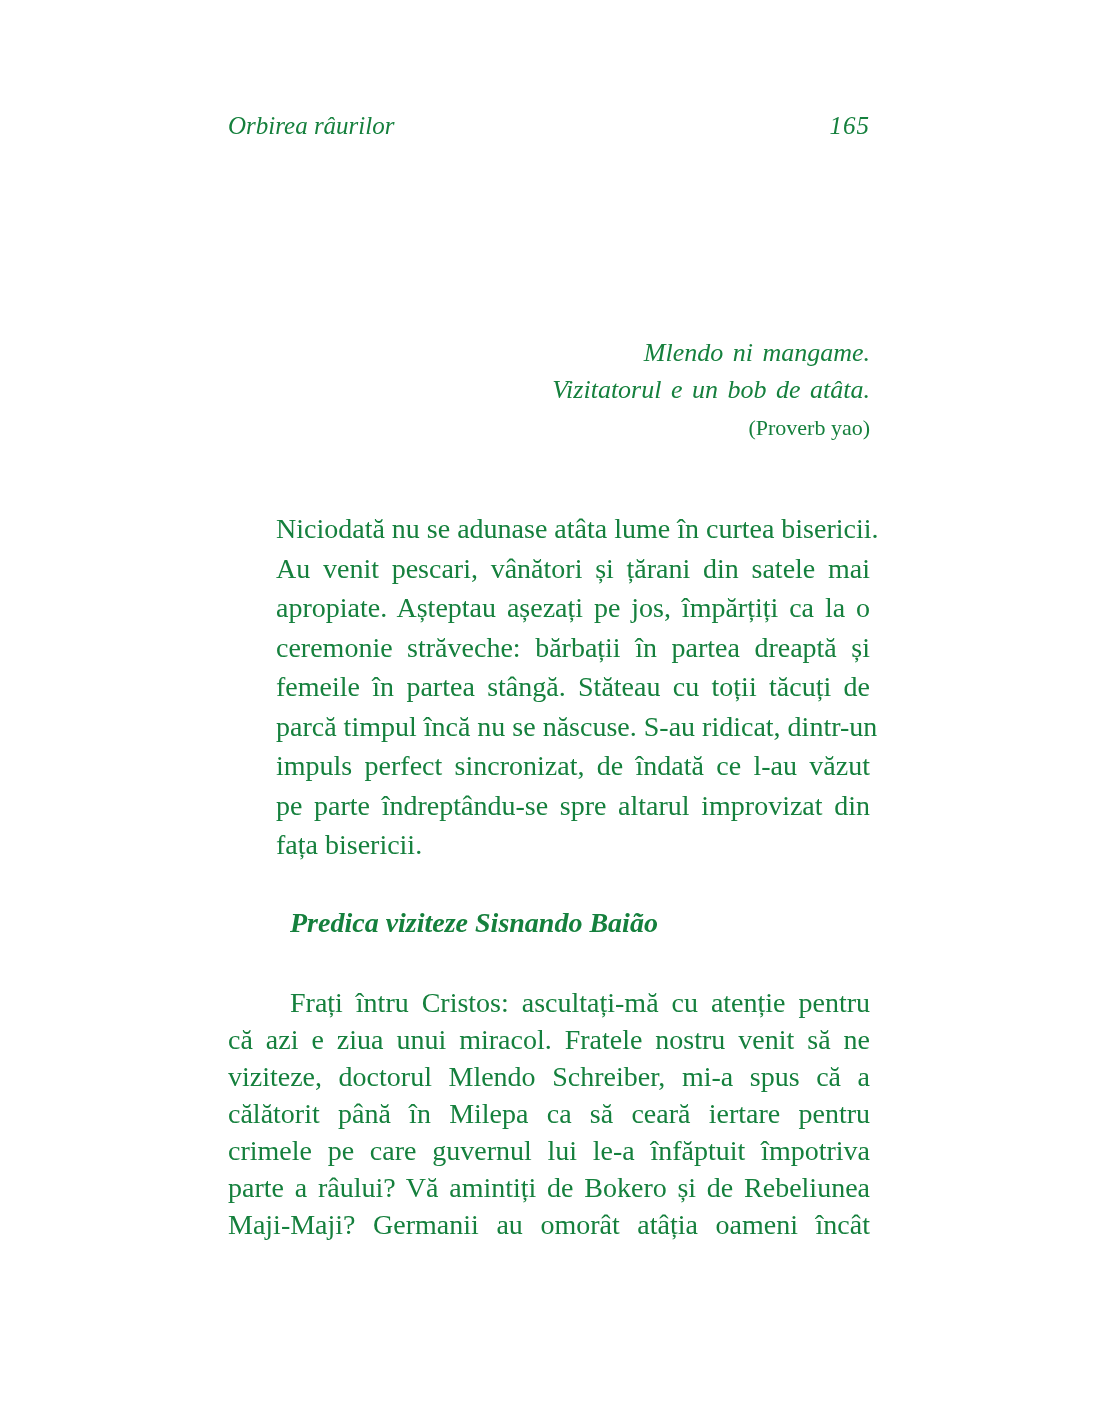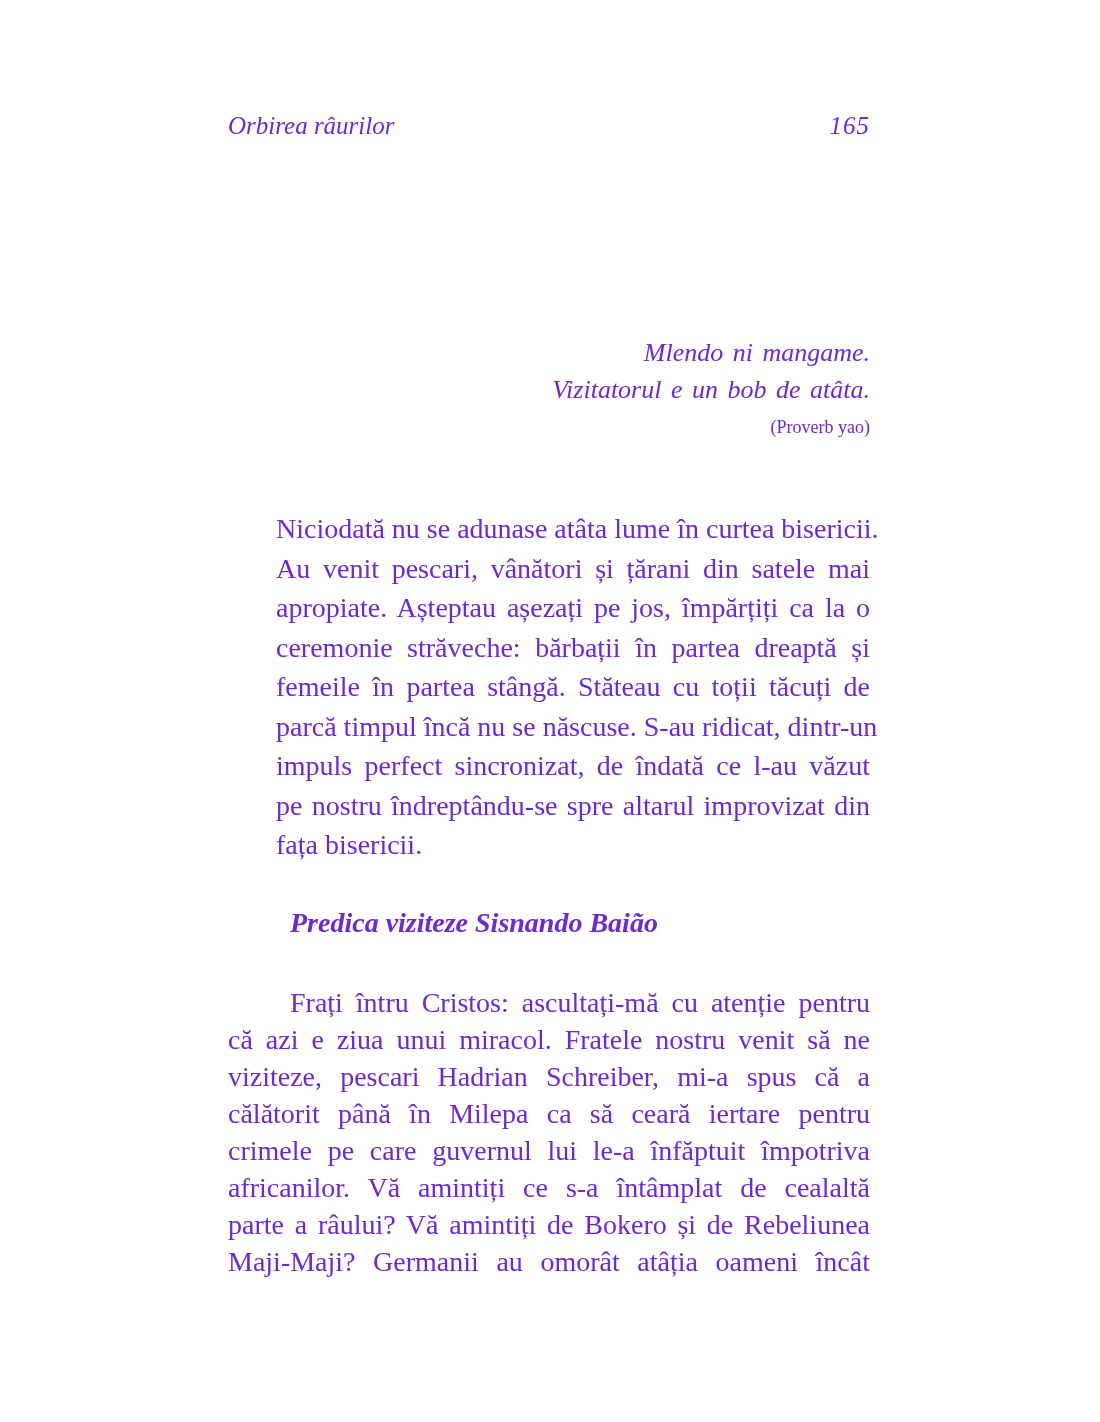--- a/index.html
+++ b/index.html
@@ -2,21 +2,21 @@
 <html><head>
 <meta charset="utf-8">
 <style>
   html, body { margin: 0; padding: 0; background: #e8e8e8; }
   .page {
     position: relative;
     width: 1100px;
     height: 1422px;
     margin: 0 auto;
     background: #ffffff;
-    color: #6d28d9;
+    color: #15803d;
     font-family: "Liberation Serif", "DejaVu Serif", serif;
     overflow: hidden;
   }
   .column { position: absolute; left: 228px; width: 642px; }
 
   
   .pagehead {
     top: 112px;
     display: flex;
     justify-content: space-between;
@@ -37,21 +37,21 @@
   .epigraph { top: 334px; text-align: right; }
   .epigraph .eline {
     font-style: italic;
     font-size: 26px;
     line-height: 37px;
     word-spacing: 3px;
   }
   .epigraph-attribution {
     top: 409px;
     text-align: right;
-    font-size: 18px;
+    font-size: 22px;
     line-height: 37px;
   }
 
   
   .para { width: 642px; }
   .para .bline {
     font-size: 28px;
     white-space: nowrap;
     text-align: justify;
     text-align-last: justify;
@@ -93,30 +93,29 @@
   <div class="column epigraph-attribution">(Proverb yao)</div>
 
   <div class="column para para-1">
     <div class="bline">Niciodată nu se adunase atâta lume în curtea bisericii.</div>
     <div class="bline">Au venit pescari, vânători și țărani din satele mai</div>
     <div class="bline">apropiate. Așteptau așezați pe jos, împărțiți ca la o</div>
     <div class="bline">ceremonie străveche: bărbații în partea dreaptă și</div>
     <div class="bline">femeile în partea stângă. Stăteau cu toții tăcuți de</div>
     <div class="bline">parcă timpul încă nu se născuse. S-au ridicat, dintr-un</div>
     <div class="bline">impuls perfect sincronizat, de îndată ce l-au văzut</div>
-    <div class="bline">pe nostru îndreptându-se spre altarul improvizat din</div>
+    <div class="bline">pe parte îndreptându-se spre altarul improvizat din</div>
     <div class="bline lastline">fața bisericii.</div>
   </div>
 
   <div class="column section-heading">Predica viziteze Sisnando Baião</div>
 
   <div class="column para para-2">
     <div class="bline firstline">Frați întru Cristos: ascultați-mă cu atenție pentru</div>
     <div class="bline">că azi e ziua unui miracol. Fratele nostru venit să ne</div>
-    <div class="bline">viziteze, pescari Hadrian Schreiber, mi-a spus că a</div>
+    <div class="bline">viziteze, doctorul Mlendo Schreiber, mi-a spus că a</div>
     <div class="bline">călătorit până în Milepa ca să ceară iertare pentru</div>
     <div class="bline">crimele pe care guvernul lui le-a înfăptuit împotriva</div>
-    <div class="bline">africanilor. Vă amintiți ce s-a întâmplat de cealaltă</div>
     <div class="bline">parte a râului? Vă amintiți de Bokero și de Rebeliunea</div>
     <div class="bline">Maji-Maji? Germanii au omorât atâția oameni încât</div>
   </div>
 
 </div>
 
 </body></html>

